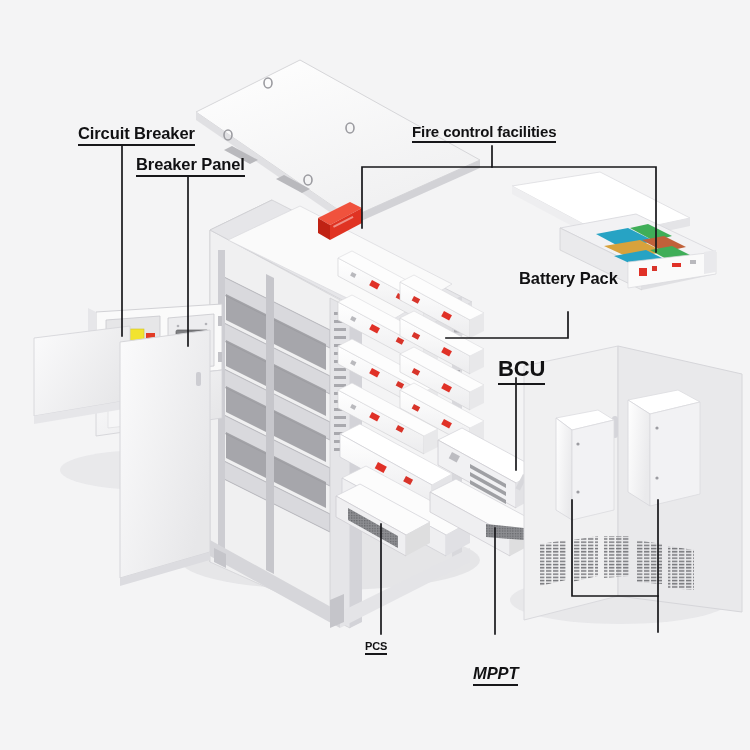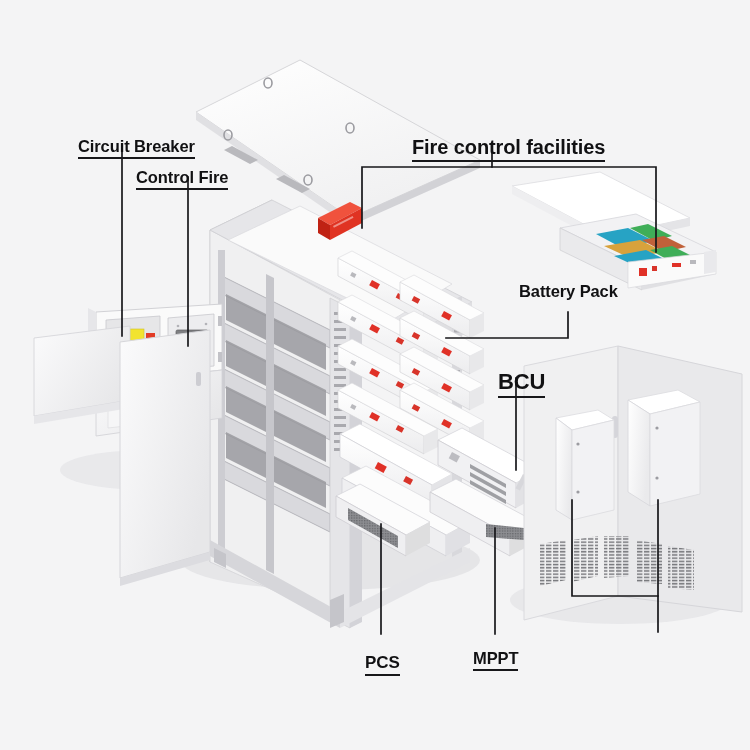--- a/index.html
+++ b/index.html
@@ -16,35 +16,34 @@
   #art { position:absolute; left:0; top:0; width:750px; height:750px; }
 
   
   .label {
     position: absolute;
     font-family: "Liberation Sans", sans-serif;
     font-weight: bold;
     color: #111113;
     white-space: nowrap;
     letter-spacing: -0.1px;
-    margin-top: 13px;
   }
   .label .ul {
     display: block;
     border-bottom: 2.2px solid #17171a;
     padding-bottom: 1px;
   }
   .label .plain { display:block; }
   .lbl-circuit-breaker { left: 78px;  top: 124px; font-size: 16.5px; }
   .lbl-control-panel   { left: 136px; top: 155px; font-size: 16.5px; }
-  .lbl-fire            { left: 412px; top: 123px; font-size: 20px; }
+  .lbl-fire            { left: 412px; top: 123px; font-size: 15px; }
   .lbl-battery         { left: 519px; top: 269px; font-size: 16.5px; text-align:center; }
   .lbl-bcu             { left: 498px; top: 356px; font-size: 22px; }
-  .lbl-pcs             { left: 365px; top: 640px; font-size: 17px; }
-  .lbl-mppt            { left: 473px; top: 636px; font-size: 16.5px; }
+  .lbl-pcs             { left: 365px; top: 640px; font-size: 11px; }
+  .lbl-mppt            { left: 473px; top: 664px; font-size: 16.5px; font-style: italic; }
   .lbl-aircon          { left: 601px; top: 638px; font-size: 16.5px; }
 </style>
 </head>
 <body>
 
 <div id="stage">
 
   <svg id="art" viewBox="0 0 750 750">
     <defs>
       <linearGradient id="gTopA" x1="0" y1="0" x2="0.6" y2="1">
@@ -417,21 +416,21 @@
       <path d="M658,632 L658,596 L572,596 L572,500"></path>
       <path d="M658,596 L658,500"></path>
     </g>
   </svg>
 
   <div class="label lbl-circuit-breaker">
     <span class="ul">Circuit Breaker</span>
   </div>
 
   <div class="label lbl-control-panel">
-    <span class="ul">Control Fire</span>
+    <span class="ul">Breaker Panel</span>
   </div>
 
   <div class="label lbl-fire">
     <span class="ul">Fire control facilities</span>
   </div>
 
   <div class="label lbl-battery">
     <span class="plain">Battery Pack</span>
   </div>
 

